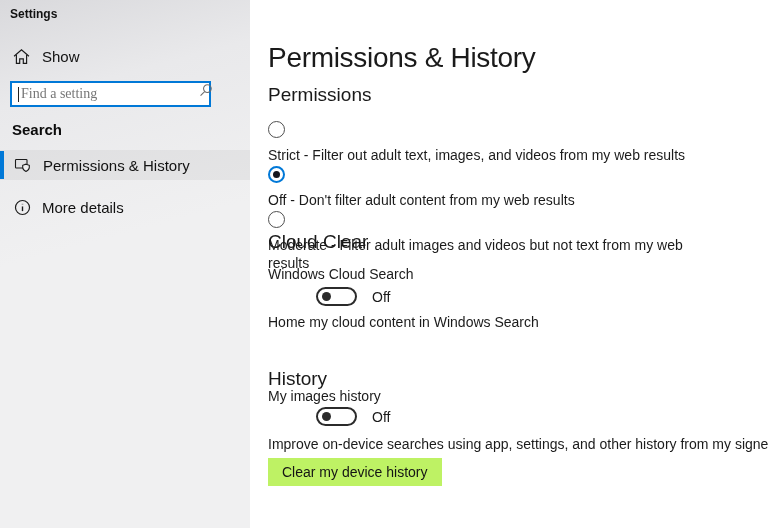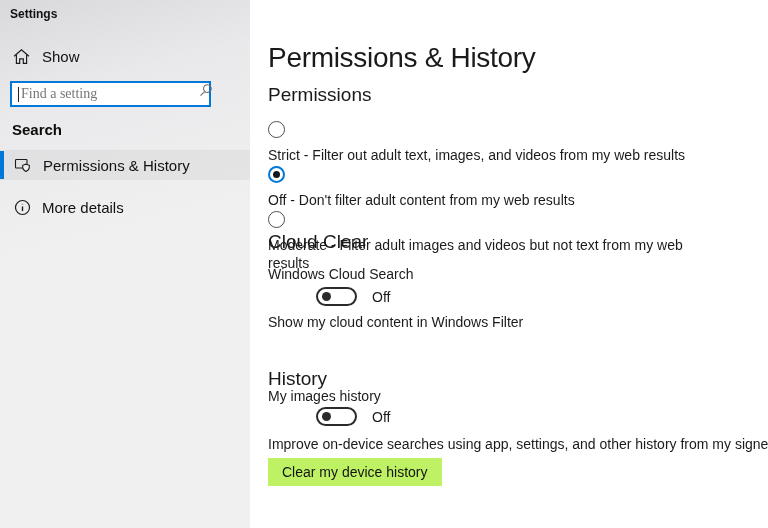--- a/index.html
+++ b/index.html
@@ -170,21 +170,21 @@
 
   <div class="field-label lbl-cloud">Windows Cloud Search</div>
 
   <div class="toggle-row tr-cloud">
     <span class="toggle">
         <span class="knob"></span>
       </span>
     <span class="toggle-state">Off</span>
   </div>
 
-  <div class="desc d-cloud">Show my cloud content in Windows Filter</div>
+  <div class="desc d-cloud">Home my cloud content in Windows Search</div>
 
   <h2 class="section-h h-history">History</h2>
 
   <div class="field-label lbl-device">My images history</div>
 
   <div class="toggle-row tr-device">
     <span class="toggle">
         <span class="knob"></span>
       </span>
     <span class="toggle-state">Off</span>

